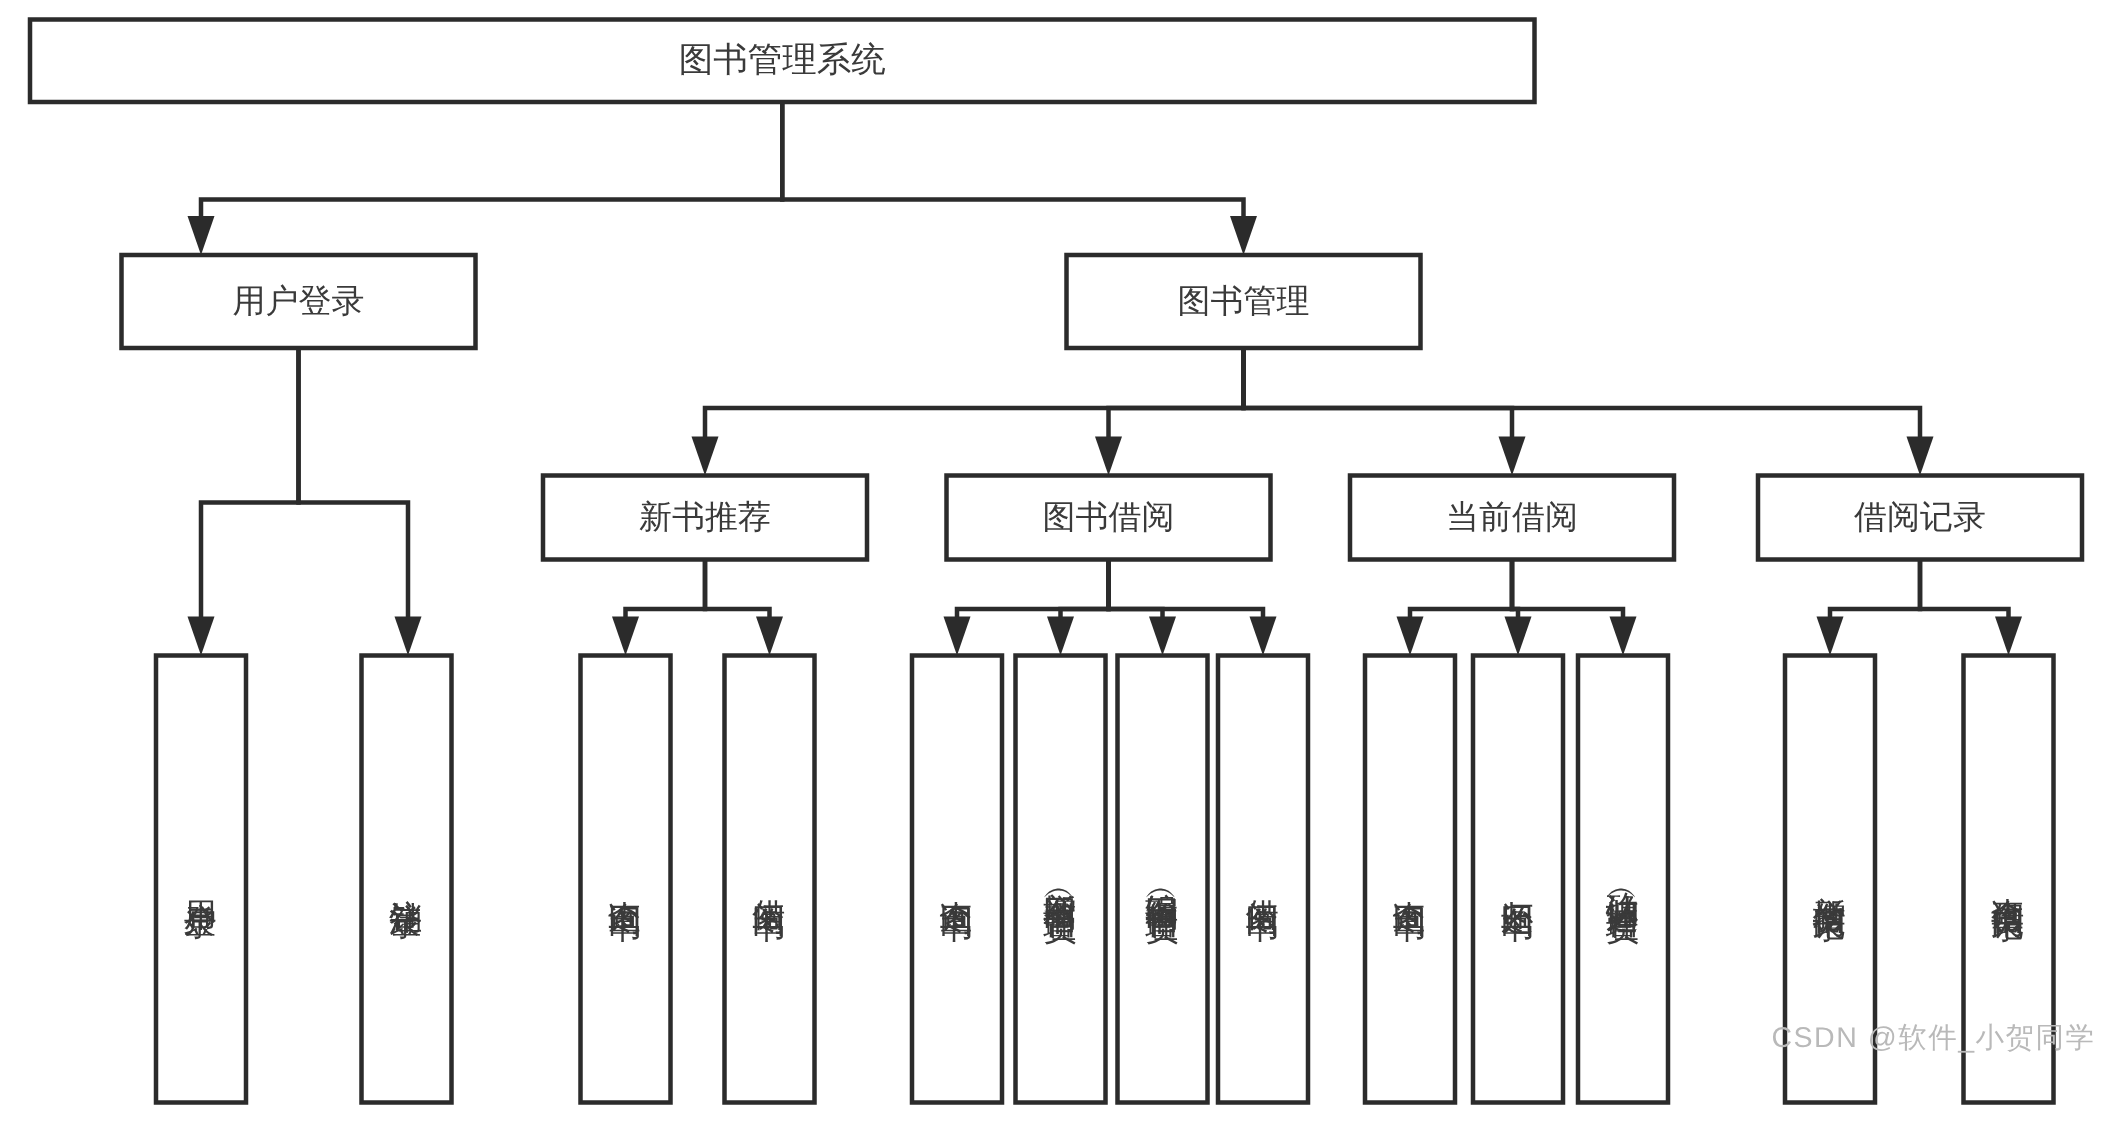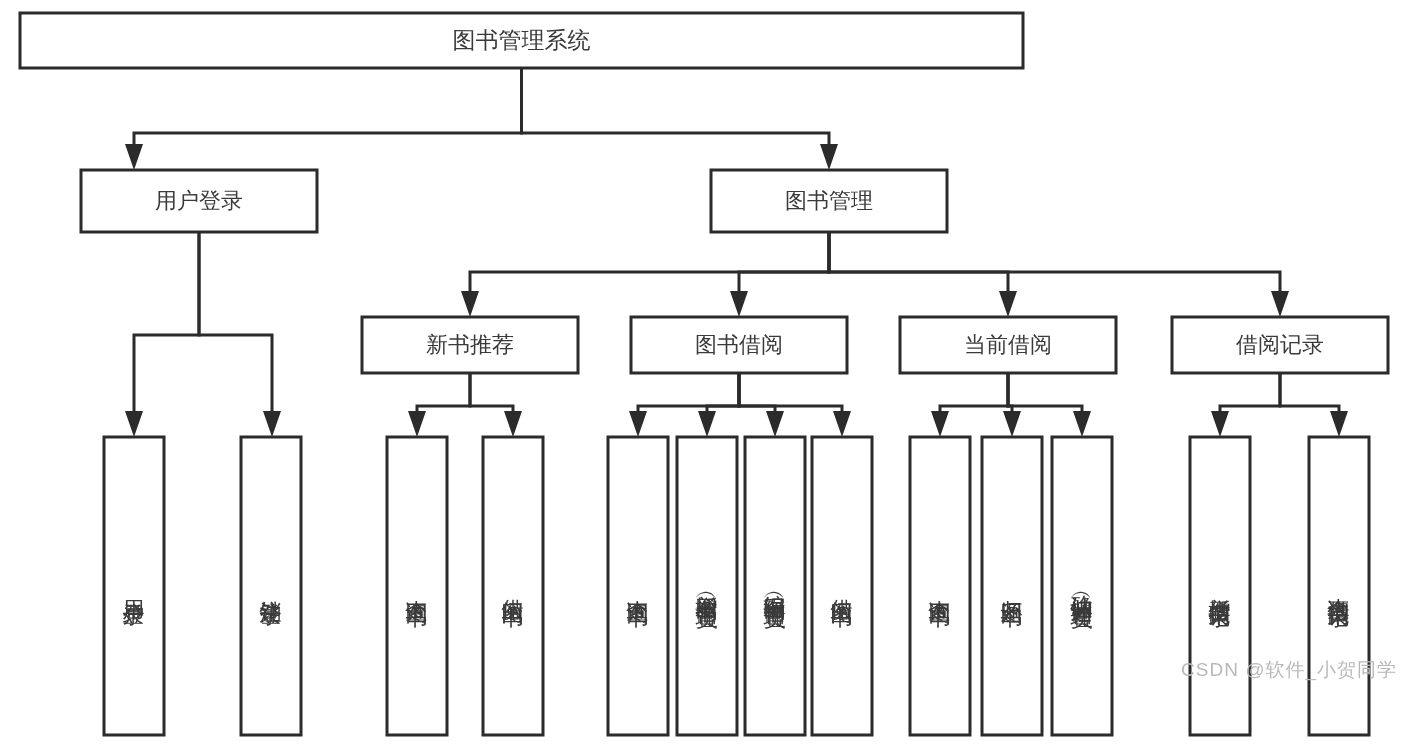--- a/index.html
+++ b/index.html
@@ -65,21 +65,21 @@
     font-size: 22px;
     line-height: 1.32;
     letter-spacing: 2px;
     color: #3a3a3a;
     white-space: nowrap;
     text-align: center;
   }
   .watermark {
     position: absolute;
     right: 8px;
-    bottom: 22px;
+    bottom: 0;
     font-family: "Liberation Sans", "DejaVu Sans", sans-serif;
     font-size: 19px;
     color: #b9b9b9;
     letter-spacing: 1px;
     white-space: nowrap;
   }
 </style>
 </head>
 <body>
 

